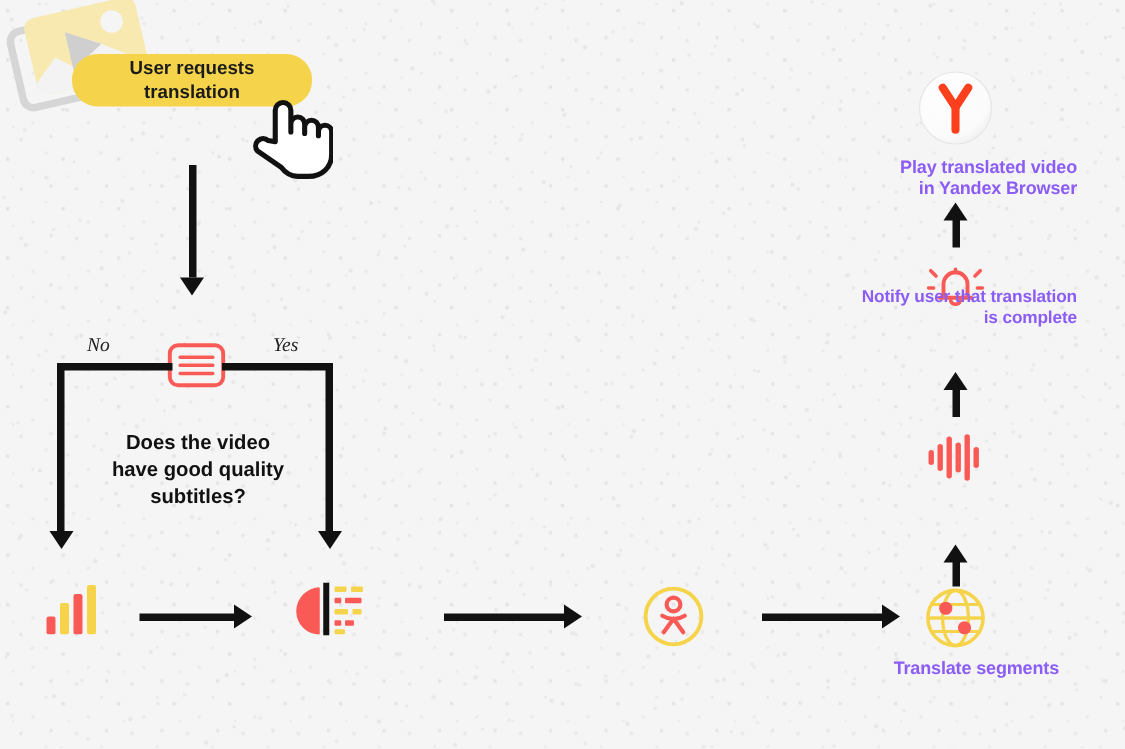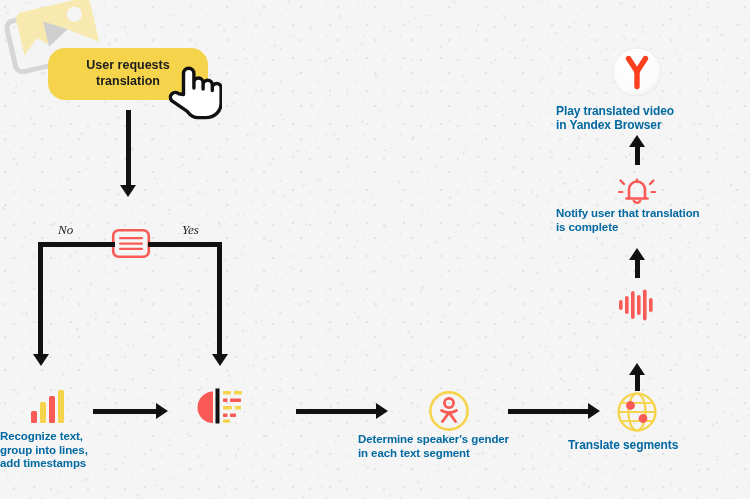--- a/index.html
+++ b/index.html
@@ -25,23 +25,23 @@
     position: absolute;
     inset: 0;
     pointer-events: none;
     opacity: 0.55;
   }
   .abs { position: absolute; }
 
   
   .label {
     position: absolute;
-    text-align: left;
+    text-align: right;
     font-weight: bold;
-    color: #0369a1;
+    color: #8b5cf6;
     line-height: 1.18;
     letter-spacing: -0.1px;
     white-space: pre-line;
   }
   .lbl-sm { font-size: 11.5px; }
   .lbl-md { font-size: 12px; }
   .question {
     position: absolute;
     text-align: center;
     font-weight: bold;
@@ -129,21 +129,21 @@
       <rect x="8" y="12" width="76" height="52" rx="7" fill="none" stroke="#d6d6d6" stroke-width="5"></rect>
     </g>
     <g transform="rotate(-13 58 32)">
       <rect x="18" y="4" width="76" height="52" rx="7" fill="#f7e9b0"></rect>
       <circle cx="76" cy="18" r="7.5" fill="#f5f5f5"></circle>
       <path d="M18 47 L34 33 L45 42 L60 27 L94 50 L94 49 Q94 56 87 56 L25 56 Q18 56 18 49 Z" fill="#f3f3f3"></path>
       <path d="M44 18 L66 31 L44 44 Z" fill="#cfcfcf"></path>
     </g>
   </svg>
 
-  <div class="pill" style="left:48px; top:48px; width:160px; height:52px;">User requests
+  <div class="pill" style="left:48px; top:36px; width:160px; height:35px;">User requests
 translation</div>
 
   <svg class="abs" style="left:166px; top:58px; width:56px; height:62px;" viewBox="0 0 56 62">
     <path d="M17.5 36.5 V15.5 a5.2 5.2 0 0 1 10.4 0 V30 v-5.4 a4.6 4.6 0 0 1 9.2 0 V31 v-4.2
              a4.6 4.6 0 0 1 9.2 0 V32.5 v-2.6 a4.4 4.4 0 0 1 8.8 0 V45
              c0 8.6 -6.6 14.6 -15.4 14.6 h-7.2 c-5.4 0 -8.4 -2.4 -11.2 -6.2
              L5.6 42.6 a5 5 0 0 1 7.2 -6.9 Z" fill="#ffffff" stroke="#111111" stroke-width="3.4" stroke-linejoin="round"></path>
   </svg>
 
   <div class="bar-v" style="left:126px; top:110px; height:75px;"></div>
@@ -160,30 +160,30 @@
   <div class="branch-label" style="left:182px; top:222px;">Yes</div>
 
   <div class="bar-h" style="left:38px; top:242px; width:77px;"></div>
   <div class="bar-v" style="left:38px; top:242px; height:112px;"></div>
   <div class="arrowhead-down" style="left:32.5px; top:354px;"></div>
 
   <div class="bar-h" style="left:148px; top:242px; width:74px;"></div>
   <div class="bar-v" style="left:217px; top:242px; height:112px;"></div>
   <div class="arrowhead-down" style="left:211.5px; top:354px;"></div>
 
+  <div class="question" style="left:46px; top:286px; width:172px;">Does the video
+have good quality
+subtitles?</div>
 
   <svg class="abs" style="left:28px; top:389px; width:40px; height:34px;" viewBox="0 0 40 34">
     <rect x="3" y="22" width="6" height="12" rx="1.5" fill="#fa5a55"></rect>
     <rect x="12" y="13" width="6" height="21" rx="1.5" fill="#f5d44c"></rect>
     <rect x="21" y="7" width="6" height="27" rx="1.5" fill="#fa5a55"></rect>
     <rect x="30" y="1" width="6" height="33" rx="1.5" fill="#f5d44c"></rect>
   </svg>
-  <div class="label lbl-sm" style="left:0px; top:430px; width:112px;">Recognize text,
-group into lines,
-add timestamps</div>
 
   <div class="bar-h" style="left:93px; top:408.5px; width:63px;"></div>
   <div class="arrowhead-right" style="left:156px; top:403px;"></div>
 
   <svg class="abs" style="left:192px; top:387px; width:52px; height:38px;" viewBox="0 0 52 38">
     <path d="M21 5 a15.5 15.5 0 0 0 0 31 Z" fill="#fa5a55"></path>
     <path d="M6 20 a15.5 15.5 0 0 1 15 -15.5 v31 a15.5 15.5 0 0 1 -15 -15.5 Z" fill="#fa5a55"></path>
     <rect x="23.5" y="1.5" width="4" height="35" fill="#111111"></rect>
     <rect x="31" y="4" width="8" height="3.6" rx="0.8" fill="#f5d44c"></rect>
     <rect x="42" y="4" width="8" height="3.6" rx="0.8" fill="#f5d44c"></rect>
@@ -198,22 +198,20 @@
 
   <div class="bar-h" style="left:296px; top:408.5px; width:80px;"></div>
   <div class="arrowhead-right" style="left:376px; top:403px;"></div>
 
   <svg class="abs" style="left:428px; top:390px; width:42px; height:42px;" viewBox="0 0 42 42">
     <circle cx="21" cy="21" r="18.6" fill="none" stroke="#f5d44c" stroke-width="2.6"></circle>
     <circle cx="21" cy="13" r="4.6" fill="none" stroke="#fa5a55" stroke-width="2.8"></circle>
     <path d="M13.5 20.5 Q21 25 28.5 20.5" fill="none" stroke="#fa5a55" stroke-width="2.8" stroke-linecap="round"></path>
     <path d="M21 22.5 L14.5 31.5 M21 22.5 L27.5 31.5" fill="none" stroke="#fa5a55" stroke-width="2.8" stroke-linecap="round"></path>
   </svg>
-  <div class="label lbl-sm" style="left:358px; top:433px; width:182px;">Determine speaker's gender
-in each text segment</div>
 
   <div class="bar-h" style="left:508px; top:408.5px; width:80px;"></div>
   <div class="arrowhead-right" style="left:588px; top:403px;"></div>
 
   <svg class="abs" style="left:616px; top:391px; width:42px; height:42px;" viewBox="0 0 42 42">
     <circle cx="21" cy="21" r="18.4" fill="none" stroke="#f5d44c" stroke-width="2.4"></circle>
     <ellipse cx="21" cy="21" rx="8.6" ry="18.4" fill="none" stroke="#f5d44c" stroke-width="2.2"></ellipse>
     <line x1="2.6" y1="21" x2="39.4" y2="21" stroke="#f5d44c" stroke-width="2.2"></line>
     <line x1="5.6" y1="12" x2="36.4" y2="12" stroke="#f5d44c" stroke-width="1.9"></line>
     <line x1="5.6" y1="30" x2="36.4" y2="30" stroke="#f5d44c" stroke-width="1.9"></line>
@@ -238,21 +236,21 @@
   <div class="arrowhead-up" style="left:629px; top:248px;"></div>
 
   <svg class="abs" style="left:618px; top:175px; width:38px; height:31px;" viewBox="0 0 38 31">
     <path d="M11 23 V14.5 a8 8 0 0 1 16 0 V23" fill="none" stroke="#fa5a55" stroke-width="2.6" stroke-linecap="round"></path>
     <line x1="8.5" y1="23.5" x2="29.5" y2="23.5" stroke="#fa5a55" stroke-width="2.6" stroke-linecap="round"></line>
     <path d="M15.8 25.6 a3.4 3.4 0 0 0 6.4 0" fill="none" stroke="#fa5a55" stroke-width="2.4" stroke-linecap="round"></path>
     <line x1="19" y1="4.6" x2="19" y2="6.6" stroke="#fa5a55" stroke-width="2.4" stroke-linecap="round"></line>
     <path d="M6 9 L2.5 5.5 M32 9 L35.5 5.5" stroke="#fa5a55" stroke-width="2.4" stroke-linecap="round"></path>
     <path d="M4.5 17 L1 17 M33.5 17 L37 17" stroke="#fa5a55" stroke-width="2.2" stroke-linecap="round"></path>
   </svg>
-  <div class="label lbl-sm" style="left:556px; top:207px; width:162px;">Notify user that translation
+  <div class="label lbl-sm" style="left:556px; top:192px; width:162px;">Notify user that translation
 is complete</div>
 
   <div class="bar-v" style="left:634.5px; top:143px; height:22px;"></div>
   <div class="arrowhead-up" style="left:629px; top:135px;"></div>
 
   <svg class="abs" style="left:611px; top:46px; width:52px; height:52px;" viewBox="0 0 52 52">
     <defs>
       <radialGradient id="yb" cx="38%" cy="32%" r="78%">
         <stop offset="0%" stop-color="#ffffff"></stop>
         <stop offset="74%" stop-color="#fbfbfb"></stop>

